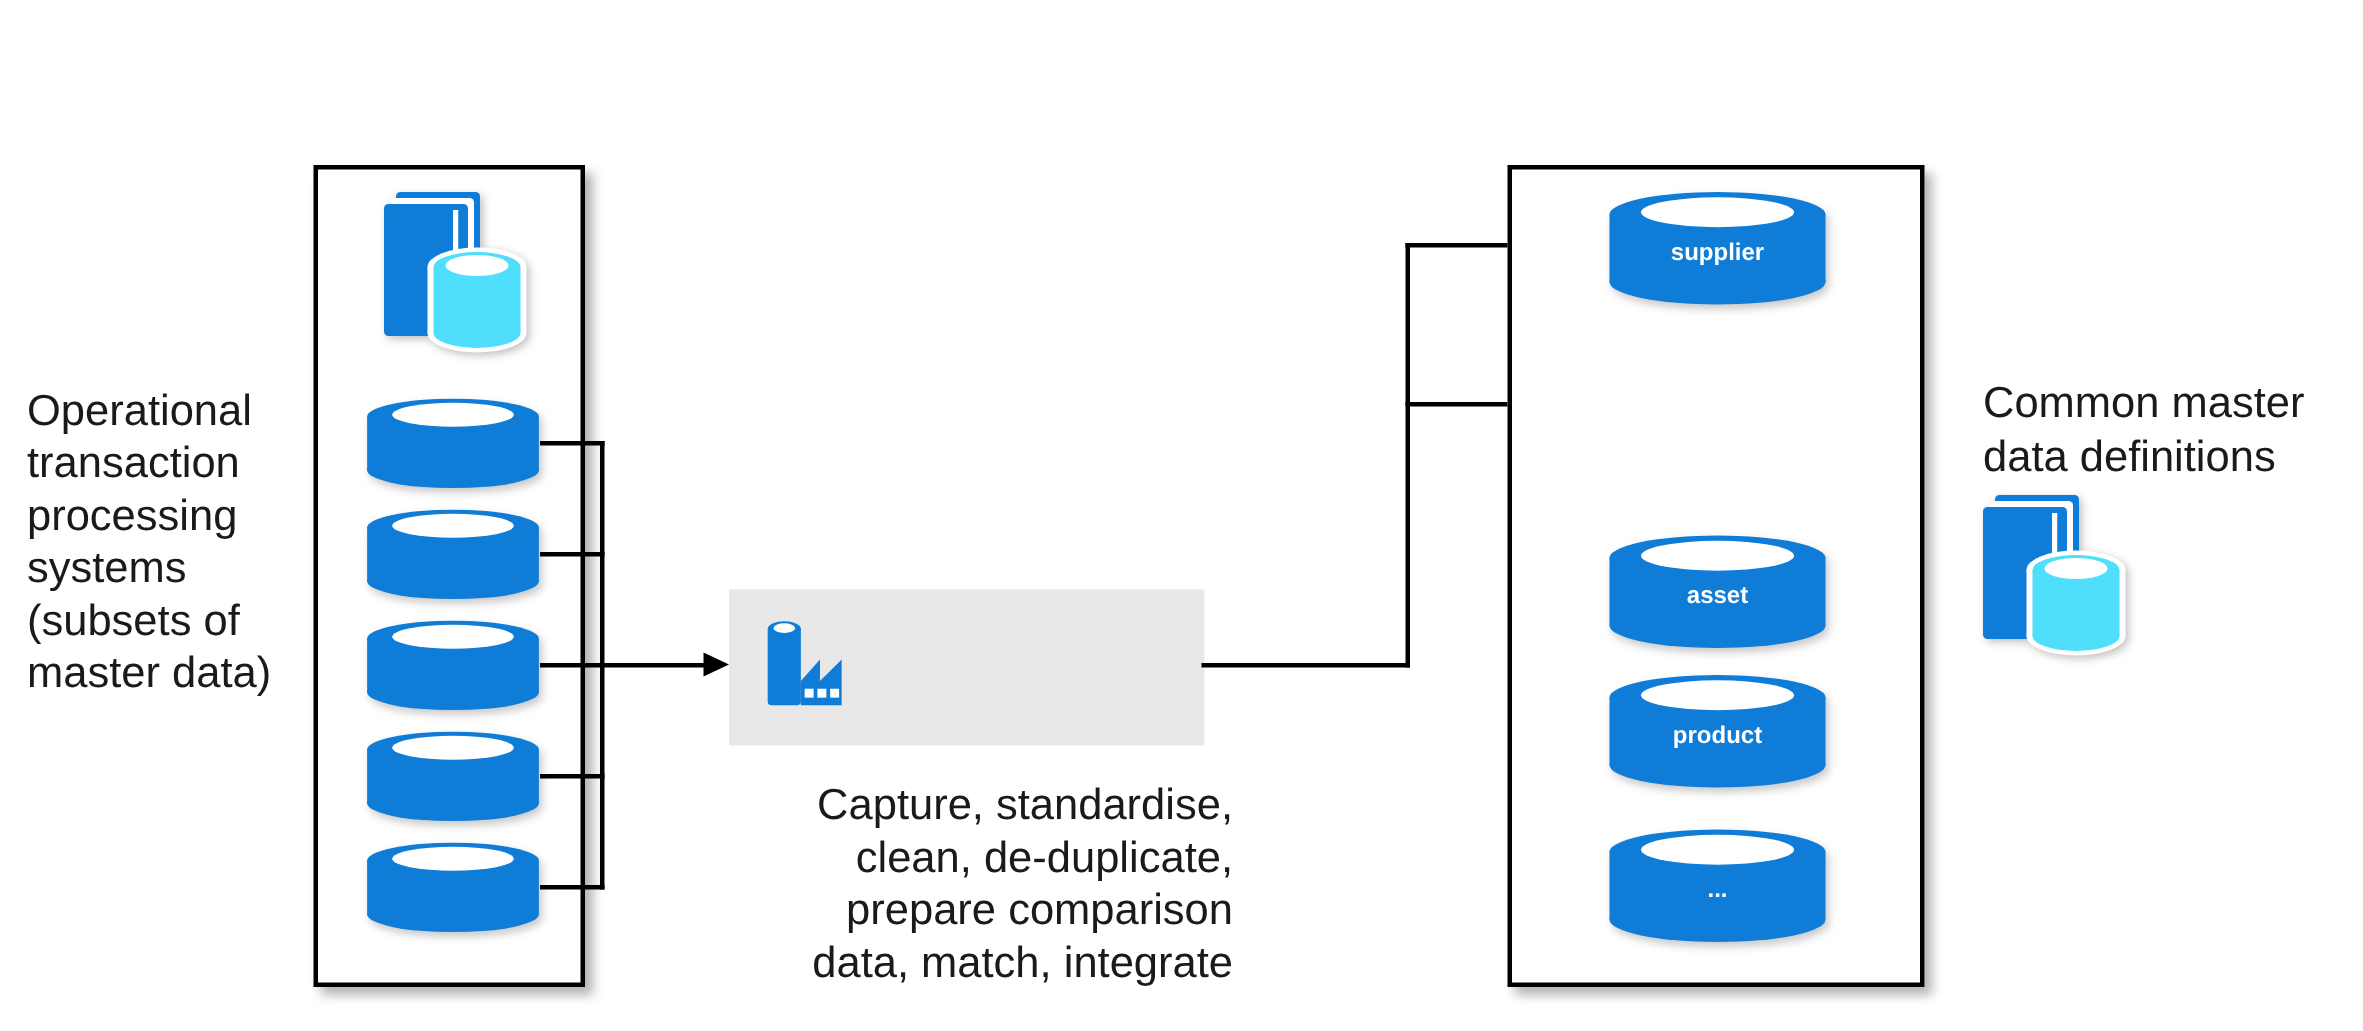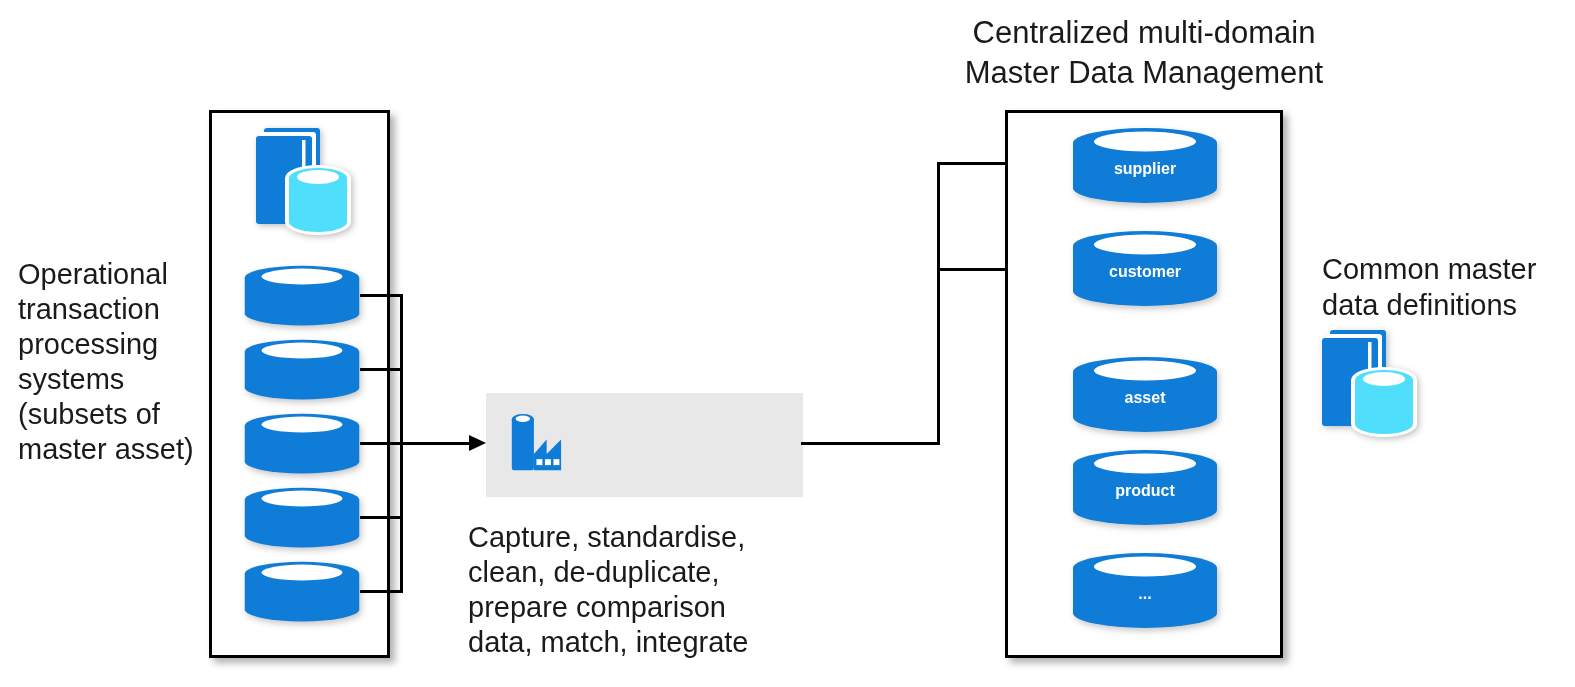--- a/index.html
+++ b/index.html
@@ -10,21 +10,21 @@
     font-family:"Liberation Sans", sans-serif;
     color:var(--text-dark,#1a1a1a);
     overflow:hidden;
   }
   .text-block{
     position:absolute;
     white-space:pre-line;
     color:var(--text-dark,#1a1a1a);
   }
   .left-label{left:18px;top:257px;width:230px;font-size:29px;line-height:35px;text-align:left;}
-  .caption{left:468px;top:520px;width:354px;font-size:29px;line-height:35px;text-align:left;}
+  .caption{left:468px;top:520px;width:354px;font-size:29px;line-height:35px;text-align:right;}
   .right-title{left:944px;top:13px;width:400px;font-size:31px;line-height:40px;text-align:center;}
   .right-label{left:1322px;top:251px;width:240px;font-size:29px;line-height:36px;text-align:left;}
 
   .outline-box{
     position:absolute;
     border:3px solid #000;
     background:#ffffff;
     box-shadow:5px 5px 7px rgba(0,0,0,0.30);
   }
   .left-box{left:209px;top:110px;width:175px;height:542px;}
@@ -67,21 +67,21 @@
 </head>
 <body>
 
 <div class="canvas">
 
   <div class="text-block left-label">Operational
 transaction
 processing
 systems
 (subsets of
-master asset)</div>
+master data)</div>
 
   <div class="outline-box left-box"></div>
 
   <div class="hline" style="left:360px;top:294px;width:43px;"></div>
   <div class="hline" style="left:360px;top:368px;width:43px;"></div>
   <div class="hline" style="left:360px;top:516px;width:43px;"></div>
   <div class="hline" style="left:360px;top:590px;width:43px;"></div>
   <div class="vline" style="left:400px;top:294px;height:299px;"></div>
 
   <div class="hline" style="left:360px;top:442px;width:110px;"></div>
@@ -164,40 +164,29 @@
 
   <div class="hline" style="left:801px;top:442px;width:139px;"></div>
   <div class="vline" style="left:937px;top:162px;height:283px;"></div>
   <div class="hline" style="left:937px;top:162px;width:123px;"></div>
   <div class="arrow-right" style="left:1059px;top:155px;"></div>
   <div class="hline" style="left:937px;top:268px;width:123px;"></div>
   <div class="arrow-right" style="left:1059px;top:261px;"></div>
 
   <div class="outline-box right-box"></div>
 
-  <div class="text-block right-title">Centralized multi-domain
-Master Data Management</div>
 
   <div class="cyl" style="left:1072px;top:127px;width:146px;height:78px;">
     <svg viewBox="0 0 146 78">
         <ellipse cx="73" cy="61" rx="72" ry="15" class="f-blue"></ellipse>
         <rect x="1" y="16" width="144" height="45" class="f-blue"></rect>
         <ellipse cx="73" cy="16" rx="72" ry="15" class="f-blue"></ellipse>
         <ellipse cx="73" cy="14.5" rx="51" ry="10" class="f-white"></ellipse>
       </svg>
     <div class="cyl-label">supplier</div>
-  </div>
-  <div class="cyl" style="left:1072px;top:230px;width:146px;height:78px;">
-    <svg viewBox="0 0 146 78">
-        <ellipse cx="73" cy="61" rx="72" ry="15" class="f-blue"></ellipse>
-        <rect x="1" y="16" width="144" height="45" class="f-blue"></rect>
-        <ellipse cx="73" cy="16" rx="72" ry="15" class="f-blue"></ellipse>
-        <ellipse cx="73" cy="14.5" rx="51" ry="10" class="f-white"></ellipse>
-      </svg>
-    <div class="cyl-label">customer</div>
   </div>
   <div class="cyl" style="left:1072px;top:356px;width:146px;height:78px;">
     <svg viewBox="0 0 146 78">
         <ellipse cx="73" cy="61" rx="72" ry="15" class="f-blue"></ellipse>
         <rect x="1" y="16" width="144" height="45" class="f-blue"></rect>
         <ellipse cx="73" cy="16" rx="72" ry="15" class="f-blue"></ellipse>
         <ellipse cx="73" cy="14.5" rx="51" ry="10" class="f-white"></ellipse>
       </svg>
     <div class="cyl-label">asset</div>
   </div>

